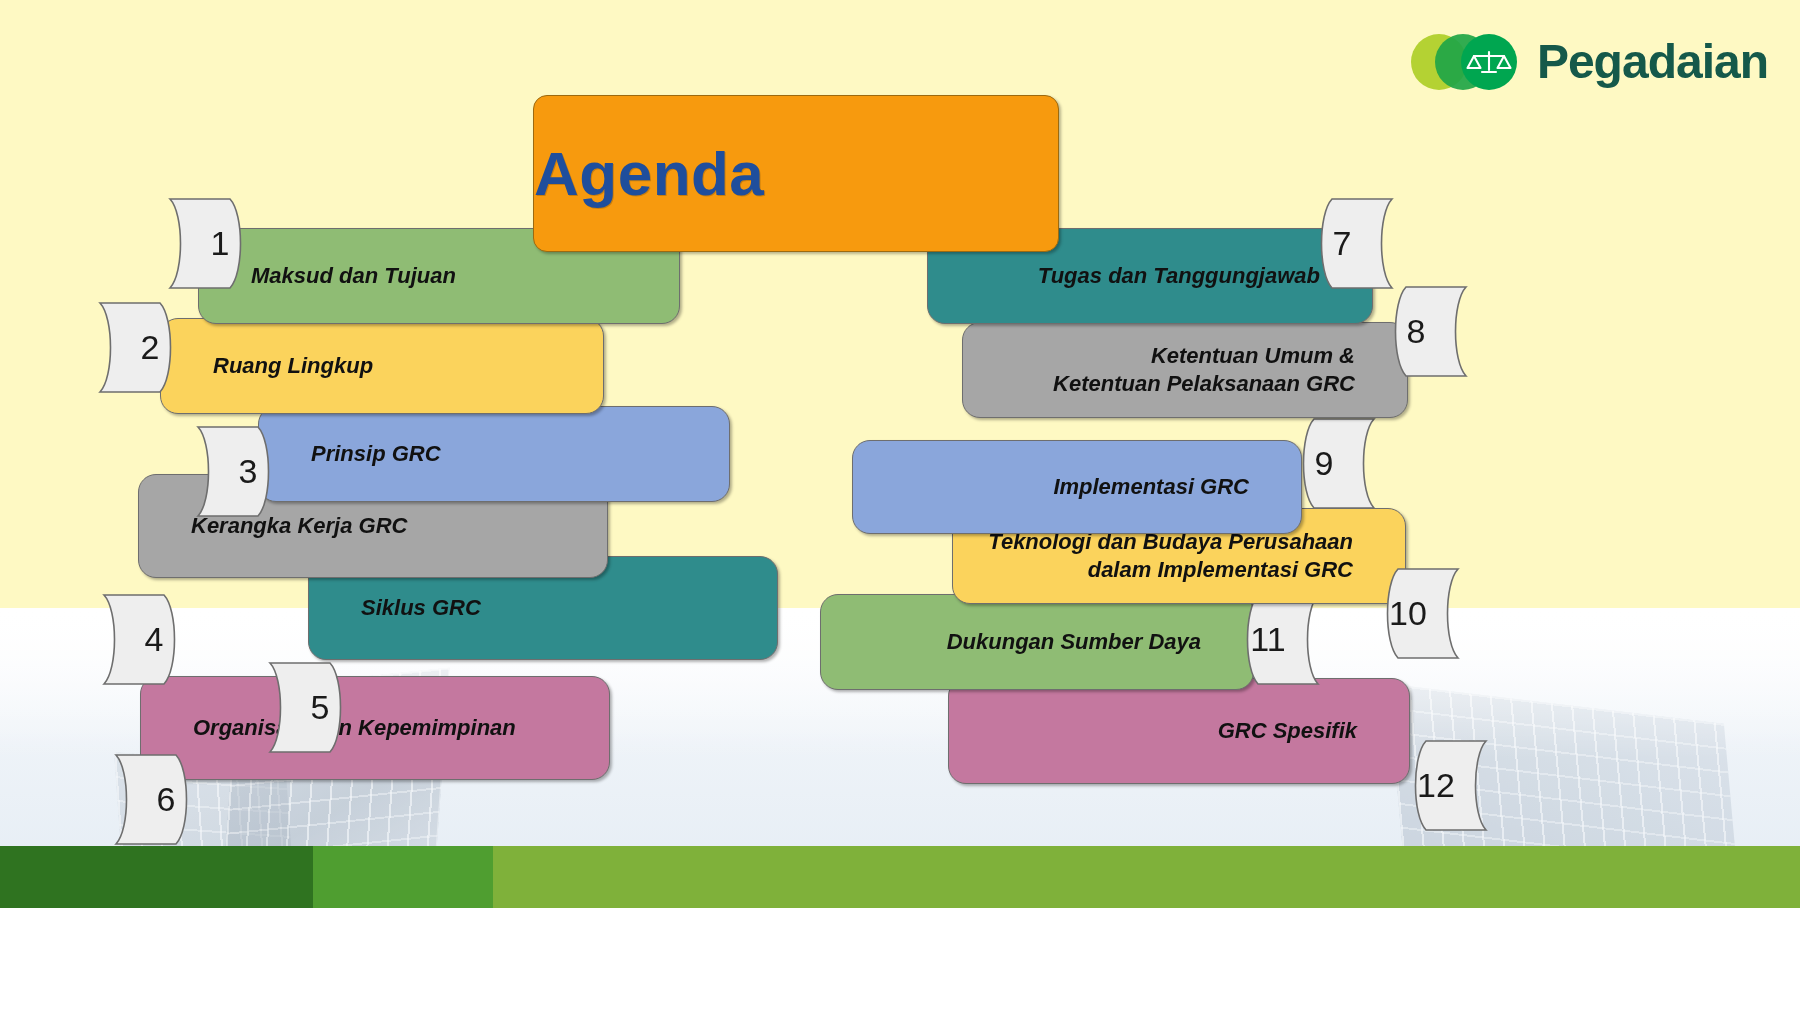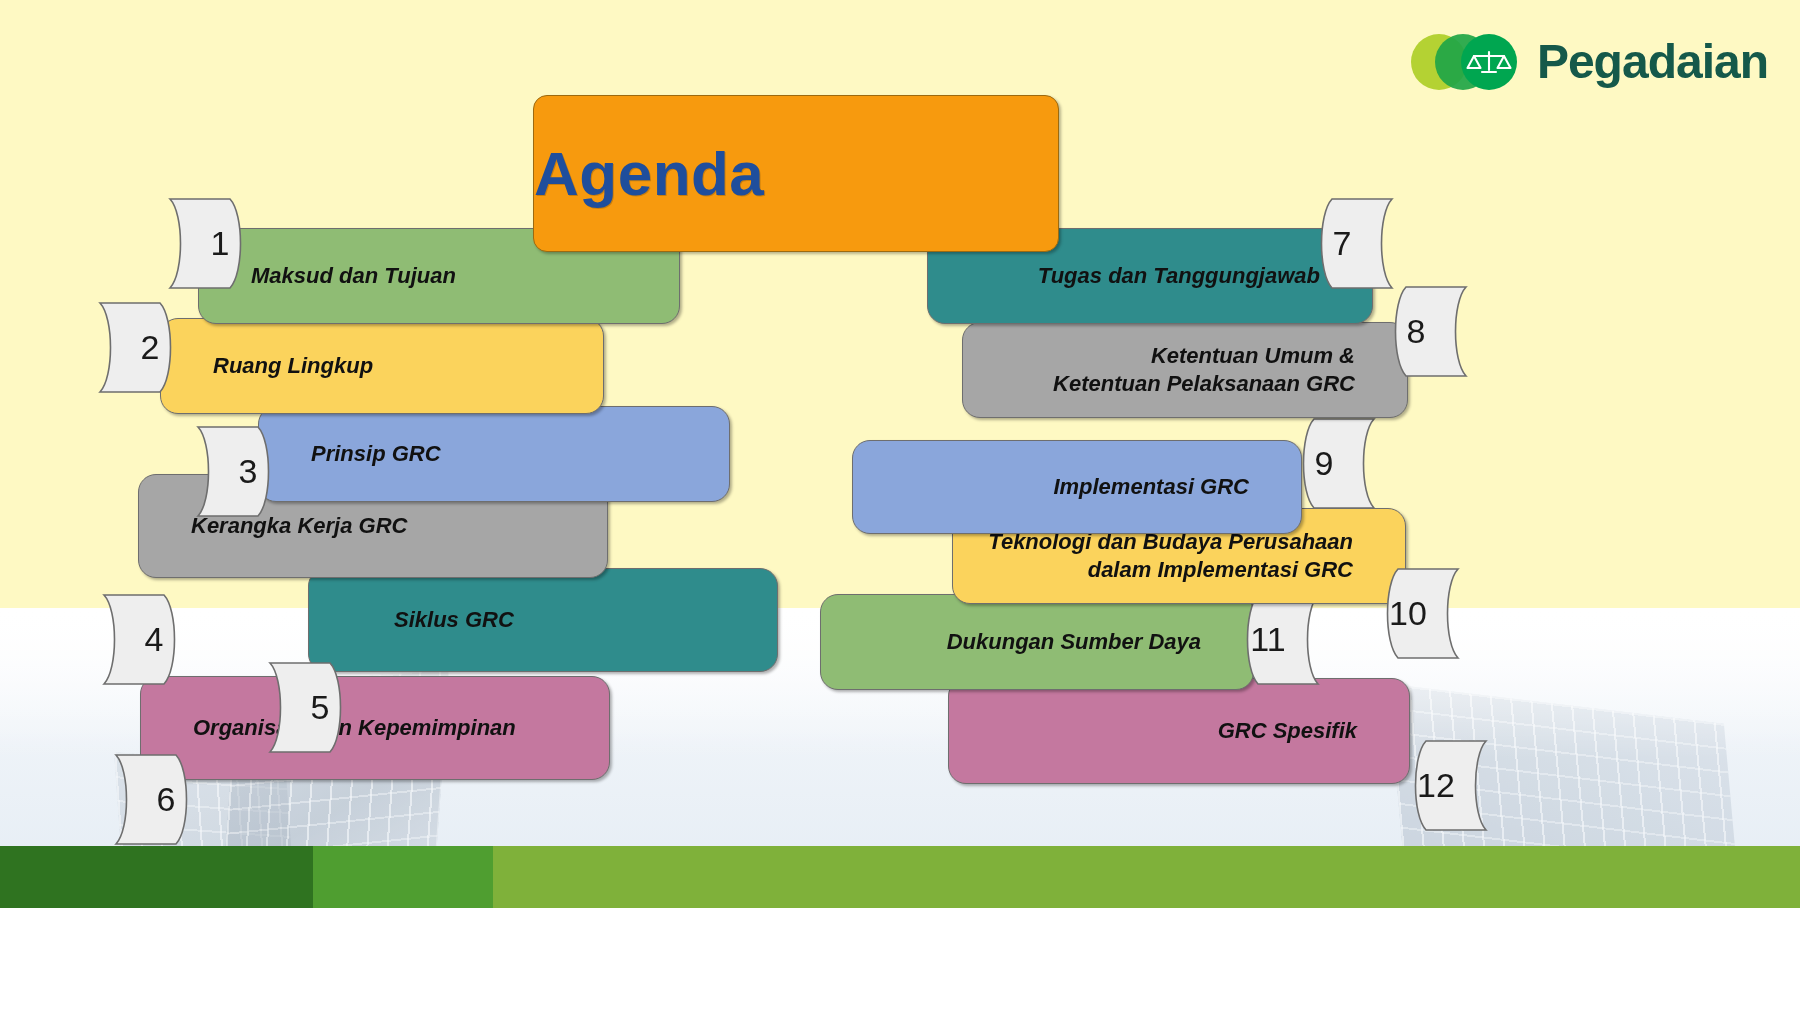--- a/index.html
+++ b/index.html
@@ -173,21 +173,21 @@
   <div class="bar left" style="left:138px;top:474px;width:470px;height:104px;background:#a6a6a6;z-index:24;">
     <div class="lbl">Kerangka Kerja GRC</div>
   </div>
   <div class="badge r" style="left:102px;top:592px;z-index:25;">
     <svg viewBox="0 0 92 95" preserveAspectRatio="none">
       <path d="M2 3 H62 C76 18 76 77 62 92 H2 C16 77 16 18 2 3 Z" fill="#eeeeee" stroke="#6e6e6e" stroke-width="1.6"></path>
     </svg>
     <div class="num">4</div>
   </div>
 
-  <div class="bar left" style="left:308px;top:568px;width:470px;height:104px;background:#2f8c8c;z-index:22;padding-left:33px;">
+  <div class="bar left" style="left:308px;top:556px;width:470px;height:104px;background:#2f8c8c;z-index:22;">
     <div class="lbl">Siklus GRC</div>
   </div>
   <div class="badge r" style="left:268px;top:660px;z-index:23;">
     <svg viewBox="0 0 92 95" preserveAspectRatio="none">
       <path d="M2 3 H62 C76 18 76 77 62 92 H2 C16 77 16 18 2 3 Z" fill="#eeeeee" stroke="#6e6e6e" stroke-width="1.6"></path>
     </svg>
     <div class="num">5</div>
   </div>
 
   <div class="bar left" style="left:140px;top:676px;width:470px;height:104px;background:#c4789f;z-index:20;">

